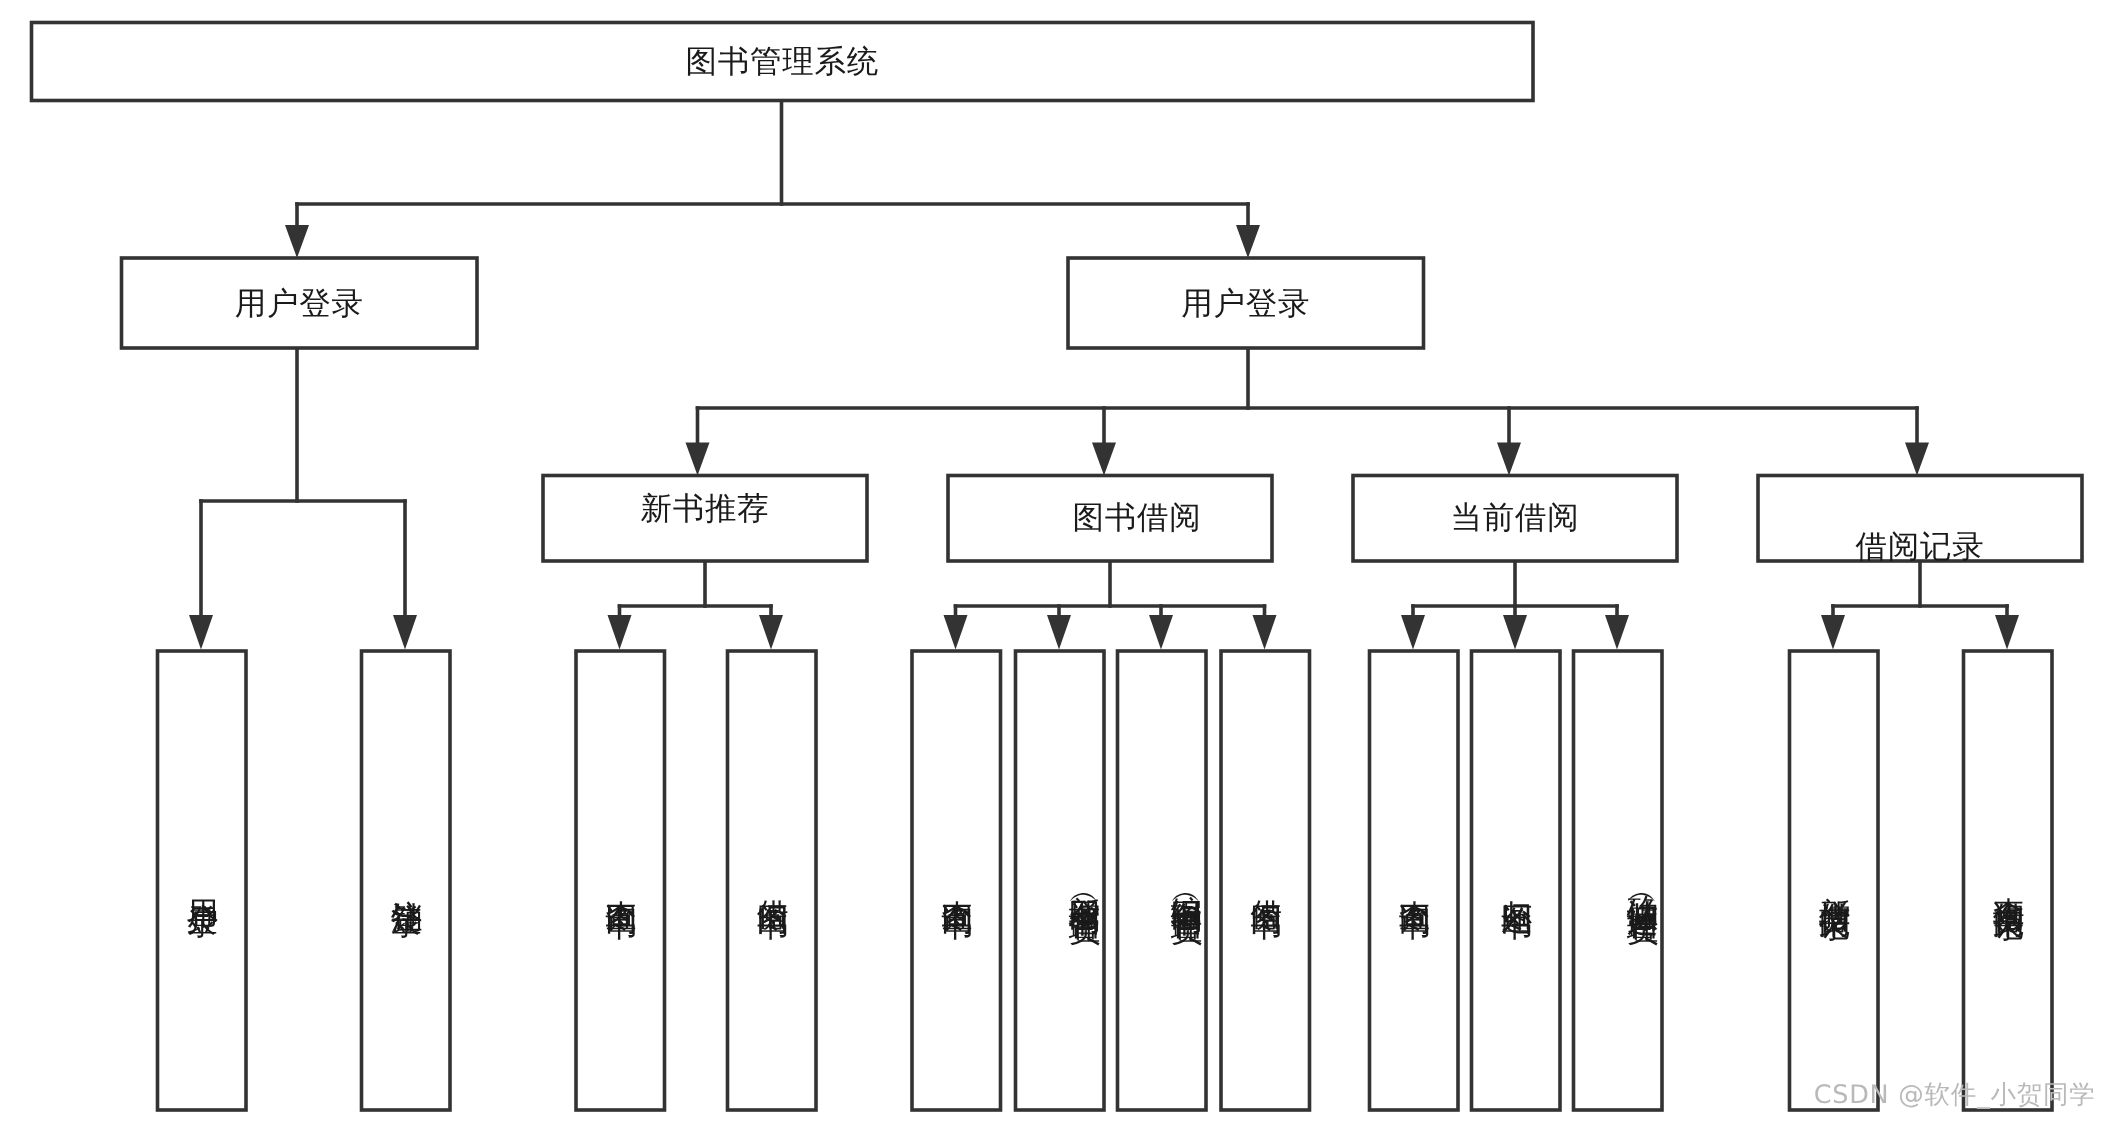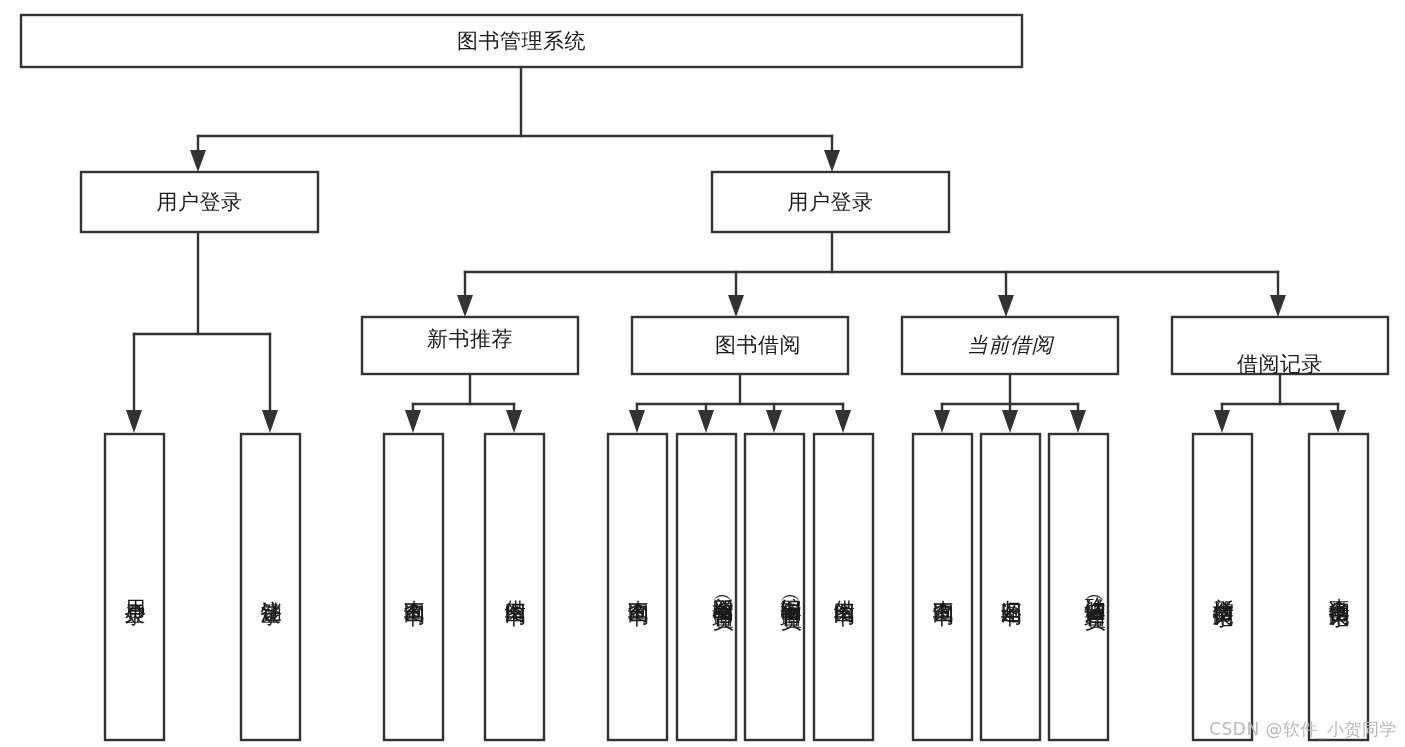--- a/index.html
+++ b/index.html
@@ -183,21 +183,21 @@
   <div class="node-label horizontal" style="left:21px; top:15px; width:1001px; height:52px;">图书管理系统</div>
 
   <div class="node-label horizontal" style="left:81px; top:172px; width:237px; height:60px;">用户登录</div>
 
   <div class="node-label horizontal" style="left:712px; top:172px; width:237px; height:60px;">用户登录</div>
 
   <div class="node-label horizontal" style="left:362px; top:317px; width:216px; height:45px;">新书推荐</div>
 
   <div class="node-label horizontal" style="left:632px; top:317px; width:252px; height:57px;">图书借阅</div>
 
-  <div class="node-label horizontal" style="left:902px; top:317px; width:216px; height:57px;font-style:italic;">当前借阅</div>
+  <div class="node-label horizontal" style="left:902px; top:317px; width:216px; height:57px;">当前借阅</div>
 
   <div class="node-label horizontal" style="left:1172px; top:330px; width:216px; height:68px;">借阅记录</div>
 
   <div class="node-label vertical centered" style="left:105px; top:434px; width:59px; height:306px;">用户登录</div>
 
   <div class="node-label vertical centered" style="left:241px; top:434px; width:59px; height:306px;">注销登录</div>
 
   <div class="node-label vertical centered" style="left:384px; top:434px; width:59px; height:306px;">查询图书</div>
 
   <div class="node-label vertical centered" style="left:485px; top:434px; width:59px; height:306px;">借阅图书</div>

